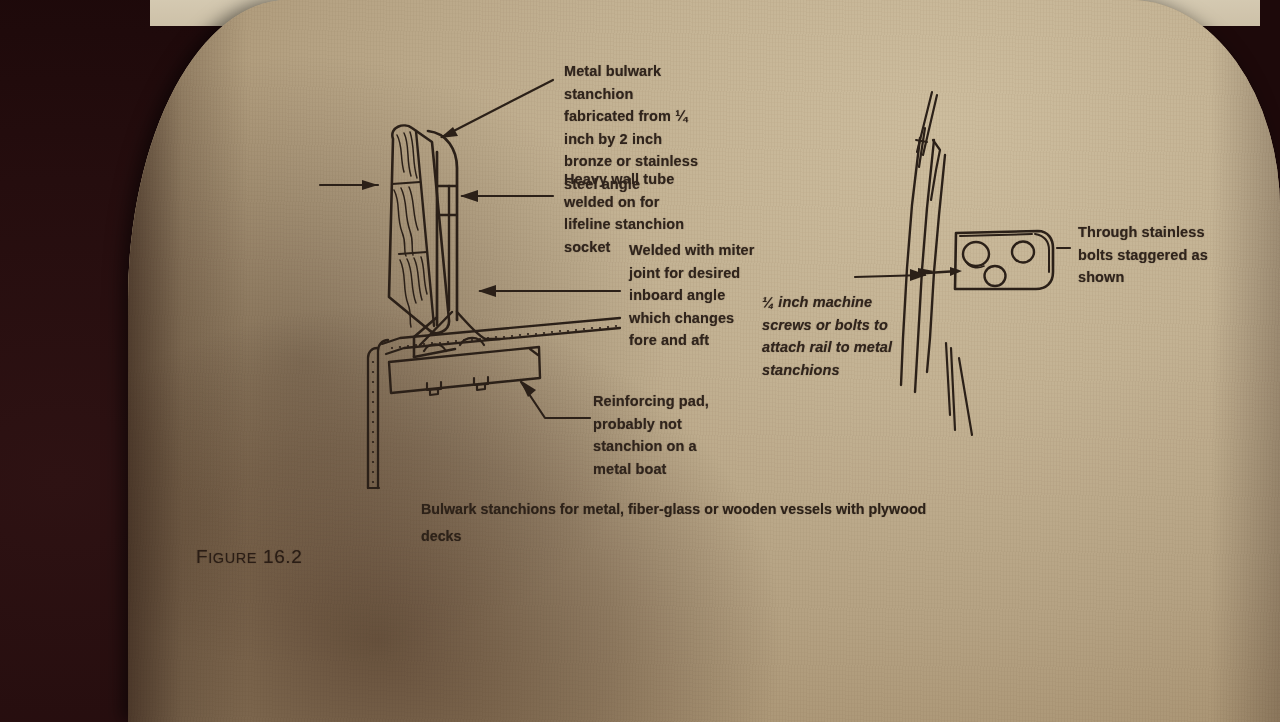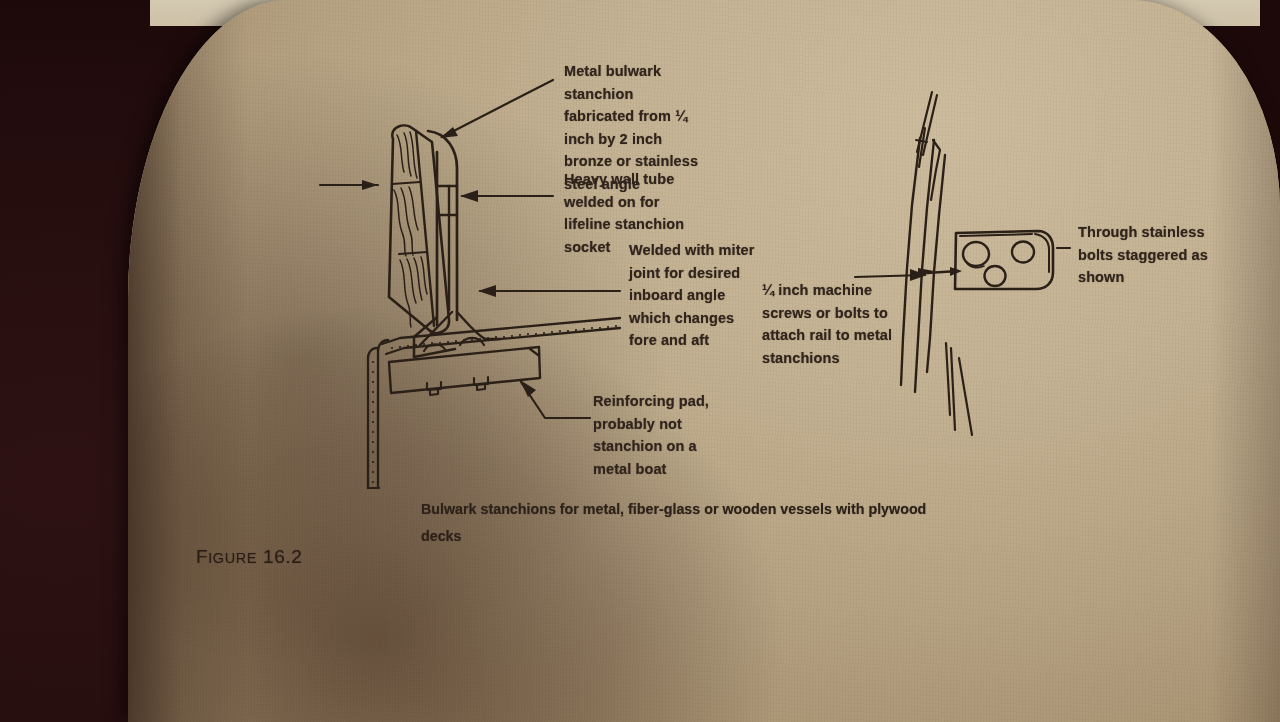--- a/index.html
+++ b/index.html
@@ -299,21 +299,21 @@
 welded on for
 lifeline stanchion
 socket</div>
 
     <div class="lbl" style="left:629px;top:239px;">Welded with miter
 joint for desired
 inboard angle
 which changes
 fore and aft</div>
 
-    <div class="lbl" style="left:762px;top:279px;">¼ inch machine
+    <div class="lbl" style="left:762px;top:291px;font-style:italic;">¼ inch machine
 screws or bolts to
 attach rail to metal
 stanchions</div>
 
     <div class="lbl" style="left:593px;top:390px;">Reinforcing pad,
 probably not
 stanchion on a
 metal boat</div>
 
     <div class="lbl" style="left:1078px;top:221px;">Through stainless

